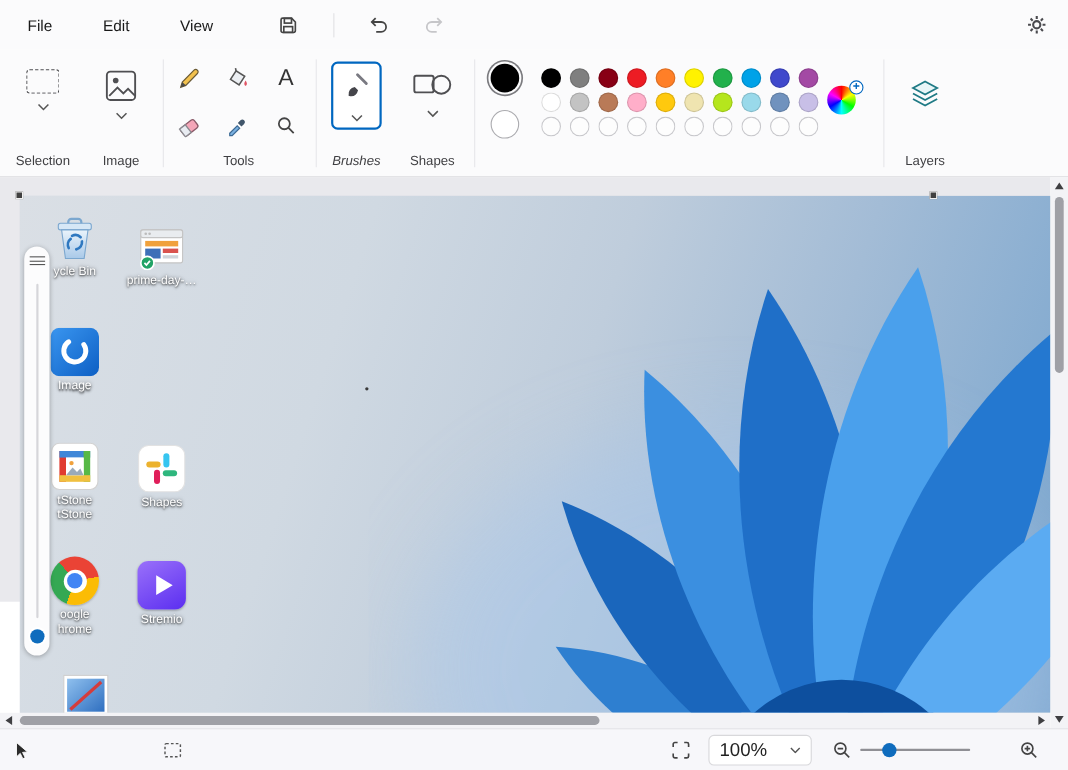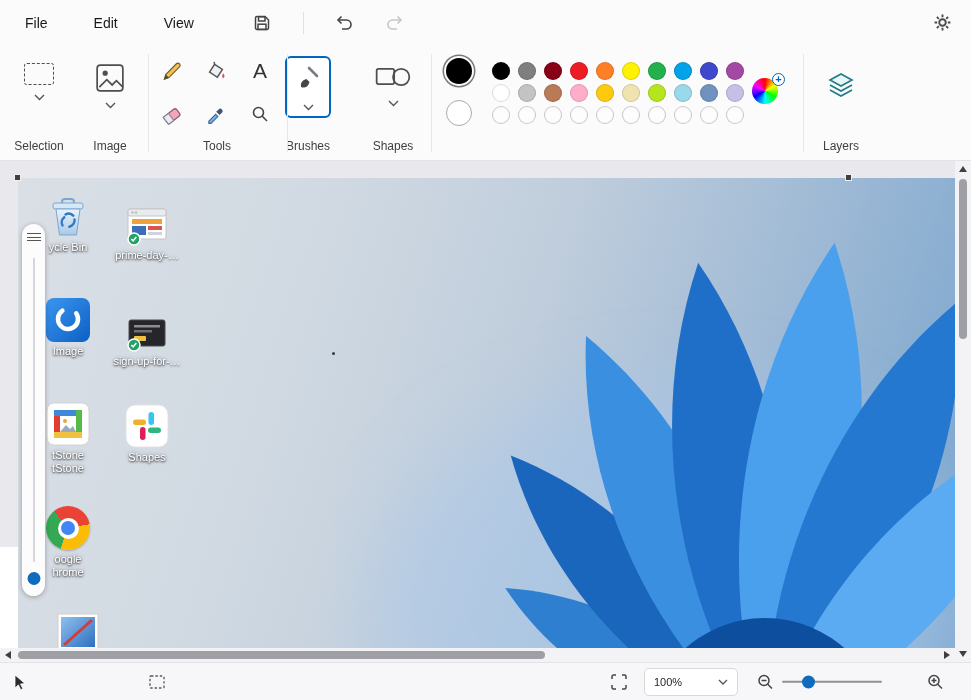--- a/index.html
+++ b/index.html
@@ -18,21 +18,21 @@
   
   .ribbon { position:absolute; top:45px; left:0; width:100%; height:116px; background:#fbfbfc;
             border-bottom:1px solid #e3e3e6; }
   .rgroup { position:absolute; top:0; height:100%; }
   .group-label { position:absolute; bottom:7px; left:0; width:100%; text-align:center; font-size:12px; color:#3f3f42; }
   .rdivider { position:absolute; top:9px; height:98px; width:1px; background:#e7e7ea; }
 
   #g-selection { left:8px;  width:62px; }
   #g-image     { left:78px; width:64px; }
   #g-tools     { left:150px; width:134px; }
-  #g-brushes   { left:276px; width:64px; }
+  #g-brushes   { left:292px; width:64px;font-style:italic; }
   #g-shapes    { left:360px; width:66px; }
   #g-colours   { left:436px; width:368px; }
   #g-layers    { left:806px; width:70px; }
 
   .big-btn { position:absolute; top:12px; left:50%; transform:translateX(-50%);
              display:flex; flex-direction:column; align-items:center; gap:9px; padding:6px; border-radius:5px; }
   .sel-rect { width:30px; height:22px; border:1.5px dashed #4f4f52; border-radius:3px; }
 
   .tools-grid { position:absolute; left:0; top:4px; display:grid; grid-template-columns:repeat(3,44px); grid-auto-rows:43px; }
   .tool-btn { display:flex; align-items:center; justify-content:center; border-radius:5px; }
@@ -108,21 +108,21 @@
             border-top:4px solid transparent; border-bottom:4px solid transparent; border-left:6px solid #3f3f42; }
 
   
   .statusbar { position:absolute; left:0; top:662px; width:971px; height:38px; background:#f7f7fa;
                border-top:1px solid #e3e3e6; }
   .sb-abs { position:absolute; top:50%; transform:translateY(-50%); display:flex; align-items:center; justify-content:center; }
   #sb-cursor { left:10px; }
   #sb-selsize { left:148px; }
   #sb-fit { left:606px; width:26px; height:26px; border-radius:4px; }
   #sb-zoombox { left:644px; width:94px; height:28px; background:#fff; border:1px solid #d8d8db; border-radius:5px;
-                justify-content:space-between; padding:0 9px; font-size:11px; color:#1f1f1f; }
+                justify-content:space-between; padding:0 9px; font-size:17px; color:#1f1f1f; }
   #sb-zoomout { left:756px; }
   #sb-slider { left:782px; width:100px; height:14px; }
   .ztrack { position:absolute; left:0; top:50%; transform:translateY(-50%); width:100%; height:2.5px;
             background:#8f8f94; border-radius:2px; }
   .zthumb { position:absolute; left:20px; top:50%; transform:translateY(-50%); width:13px; height:13px;
             border-radius:50%; background:#0f6cbd; }
   #sb-zoomin { left:926px; }
 </style>
 </head>
 <body>
@@ -393,34 +393,20 @@
           </defs>
         <rect width="44" height="44" rx="8" fill="url(#avgG)"></rect>
         <circle cx="22" cy="21" r="10" fill="none" stroke="#fff" stroke-width="4.5" stroke-dasharray="47 16" stroke-linecap="round" transform="rotate(-35 22 21)"></circle>
       </svg>
       <div class="icon-label">
         <div>Image</div>
           <div></div>
       </div>
     </div>
 
-    <div class="dicon" style="left:91px;top:140px">
-      <svg width="44" height="34" viewBox="0 0 44 34">
-        <rect x="4" y="2" width="36" height="26" rx="2" fill="#26262a" stroke="#4a4a4e"></rect>
-        <rect x="9" y="7" width="26" height="2.5" fill="#8d8d92"></rect>
-        <rect x="9" y="12" width="18" height="2.5" fill="#6e6e73"></rect>
-        <rect x="9" y="18" width="12" height="5" rx="1" fill="#f0c040"></rect>
-        <circle cx="9" cy="27" r="6" fill="#21a366" stroke="#fff" stroke-width="1.5"></circle>
-        <path d="M6.3 27 l1.8 1.9 3.2-3.8" stroke="#fff" stroke-width="1.6" fill="none"></path>
-      </svg>
-      <div class="icon-label">
-        <div>sign-up-for-…</div>
-          <div></div>
-      </div>
-    </div>
 
     <div class="dicon" style="left:12px;top:224px">
       <svg width="44" height="44" viewBox="0 0 44 44">
         <rect x="1" y="1" width="42" height="42" rx="7" fill="#fff" stroke="#d2d2d2"></rect>
         <rect x="8" y="8" width="6" height="28" fill="#e03c31"></rect>
         <rect x="8" y="8" width="28" height="6" fill="#3f87d8"></rect>
         <rect x="30" y="8" width="6" height="28" fill="#57b947"></rect>
         <rect x="8" y="30" width="28" height="6" fill="#f0c040"></rect>
         <rect x="14" y="14" width="16" height="16" fill="#fff"></rect>
         <circle cx="19" cy="19" r="2" fill="#f0a13c"></circle>
@@ -451,20 +437,29 @@
         <div class="chrome-mid">
             <div class="chrome-hub"></div>
           </div>
       </div>
       <div class="icon-label">
         <div>oogle</div>
           <div>hrome</div>
       </div>
     </div>
 
+    <div class="dicon" style="left:91px;top:332px">
+      <div class="stremio-icon">
+          <div class="stremio-play"></div>
+        </div>
+      <div class="icon-label">
+        <div>Stremio</div>
+          <div></div>
+      </div>
+    </div>
 
     <div class="dicon" style="left:22px;top:434px">
       <svg width="44" height="40" viewBox="0 0 44 40">
         <defs>
             <linearGradient id="phG" x1="0" y1="0" x2="1" y2="1">
               <stop offset="0" stop-color="#8fc0ee"></stop>
               <stop offset="1" stop-color="#2f6fc0"></stop>
             </linearGradient>
           </defs>
         <rect x="2" y="2" width="40" height="36" fill="#fff" stroke="#cfcfcf"></rect>

